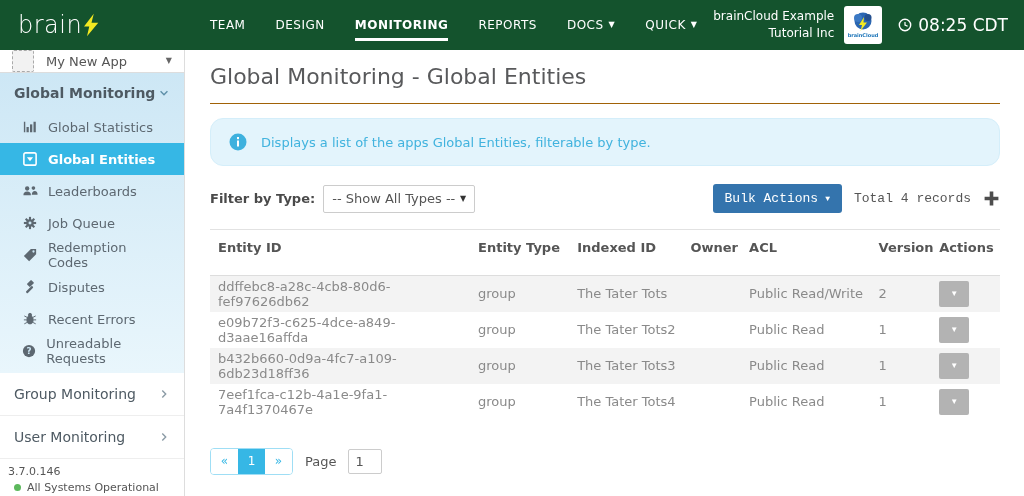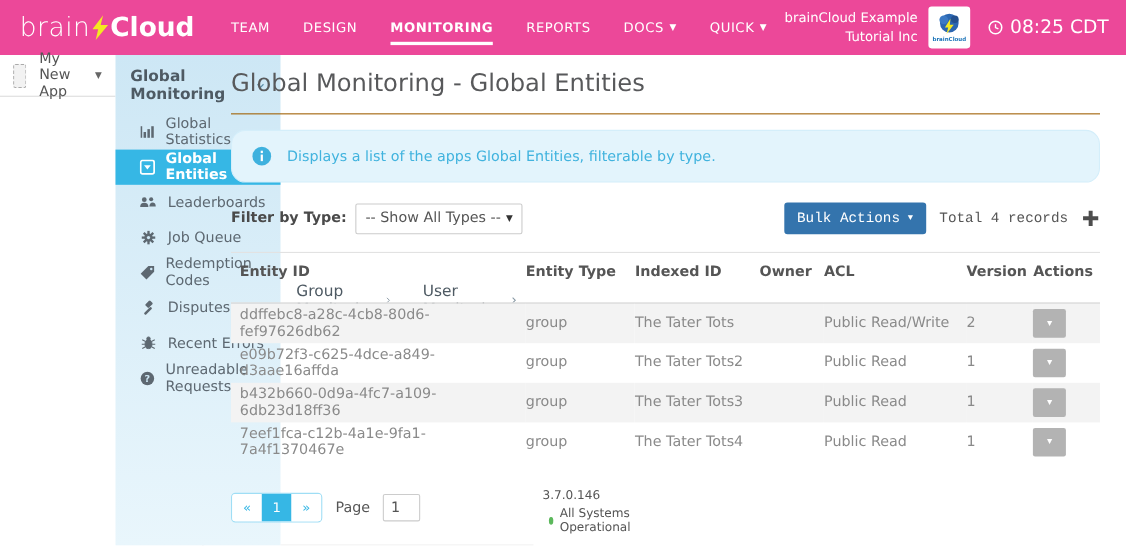--- a/index.html
+++ b/index.html
@@ -1,40 +1,40 @@
 <!DOCTYPE html>
 <html><head>
 <meta charset="utf-8">
 <style>
   * { margin:0; padding:0; box-sizing:border-box; }
   html,body { width:1024px; height:496px; overflow:hidden; background:#fff;
     font-family:"DejaVu Sans","Liberation Sans",sans-serif; }
   .page { width:1024px; height:496px; display:flex; flex-direction:column; }
 
   
-  header { height:50px; background:#ec4899; display:flex; align-items:center; flex:0 0 50px; }
+  header { height:50px; background:#14532d; display:flex; align-items:center; flex:0 0 50px; }
   .brand { width:185px; display:flex; align-items:center; padding-left:18px; cursor:pointer; }
   .brand-brain { color:#fff; font-size:24px; font-weight:300; letter-spacing:0.5px; }
   .brand-bolt { margin:0 1px 0 2px; display:flex; }
   .brand-cloud { color:#fff; font-size:24px; font-weight:700; }
   nav { display:flex; align-items:center; gap:30px; margin-left:25px; }
   .nav-item { color:#fff; font-size:12px; letter-spacing:0.5px; text-decoration:none;
     padding:8px 0 6px; border-bottom:3px solid transparent; display:flex; align-items:center; gap:5px; }
   .nav-item.active { font-weight:700; border-bottom:3px solid #fff; }
   .caret { font-size:8px; line-height:1; }
   .header-right { margin-left:auto; display:flex; align-items:center; padding-right:16px; gap:10px; }
   .account-text { color:#fff; font-size:12px; text-align:right; line-height:1.4; }
   .avatar { width:38px; height:38px; background:#fff; border-radius:3px; display:flex;
     align-items:center; justify-content:center; overflow:hidden; }
   .time { color:#fff; font-size:17px; display:flex; align-items:center; gap:6px; margin-left:6px; }
 
   
   .body { flex:1; display:flex; min-height:0; }
   .sidebar { width:185px; flex:0 0 185px; border-right:1px solid #ddd; display:flex;
-    flex-direction:row; background:#fff; }
+    flex-direction:column; background:#fff; }
   main { flex:1; padding:14px 24px 0 25px; min-width:0; }
 
   
   .app-selector { height:38px; display:flex; align-items:center; gap:12px; padding:0 12px;
     border-bottom:1px solid #ddd; font-size:13px; color:#555; cursor:pointer; }
   .app-icon { width:22px; height:22px; border:1px dashed #aaa; background:#f2f2f2; border-radius:2px; }
   .app-selector .caret { margin-left:auto; color:#666; }
   .side-section { background:linear-gradient(180deg,#cde7f5 0%,#e9f6fc 100%); padding-bottom:6px; }
   .section-header { display:flex; align-items:center; padding:12px 14px 10px 14px; font-size:14px;
     font-weight:700; color:#4e5a63; cursor:pointer; }
@@ -95,21 +95,20 @@
 <div class="page">
 
   <header>
     <div class="brand">
       <span class="brand-brain">brain</span>
       <span class="brand-bolt">
         <svg width="15" height="24" viewBox="0 0 20 30">
             <polygon points="13,0 0,17 7,17 4,30 19,12 10,12" fill="#f3e921"></polygon>
           </svg>
       </span>
-      <span class="brand-cloud">Cloud</span>
     </div>
     <nav>
       <a href="#" class="nav-item">TEAM</a>
       <a href="#" class="nav-item">DESIGN</a>
       <a href="#" class="nav-item active">MONITORING</a>
       <a href="#" class="nav-item">REPORTS</a>
       <a href="#" class="nav-item">
         <span>DOCS</span>
         <span class="caret">▼</span>
       </a>

